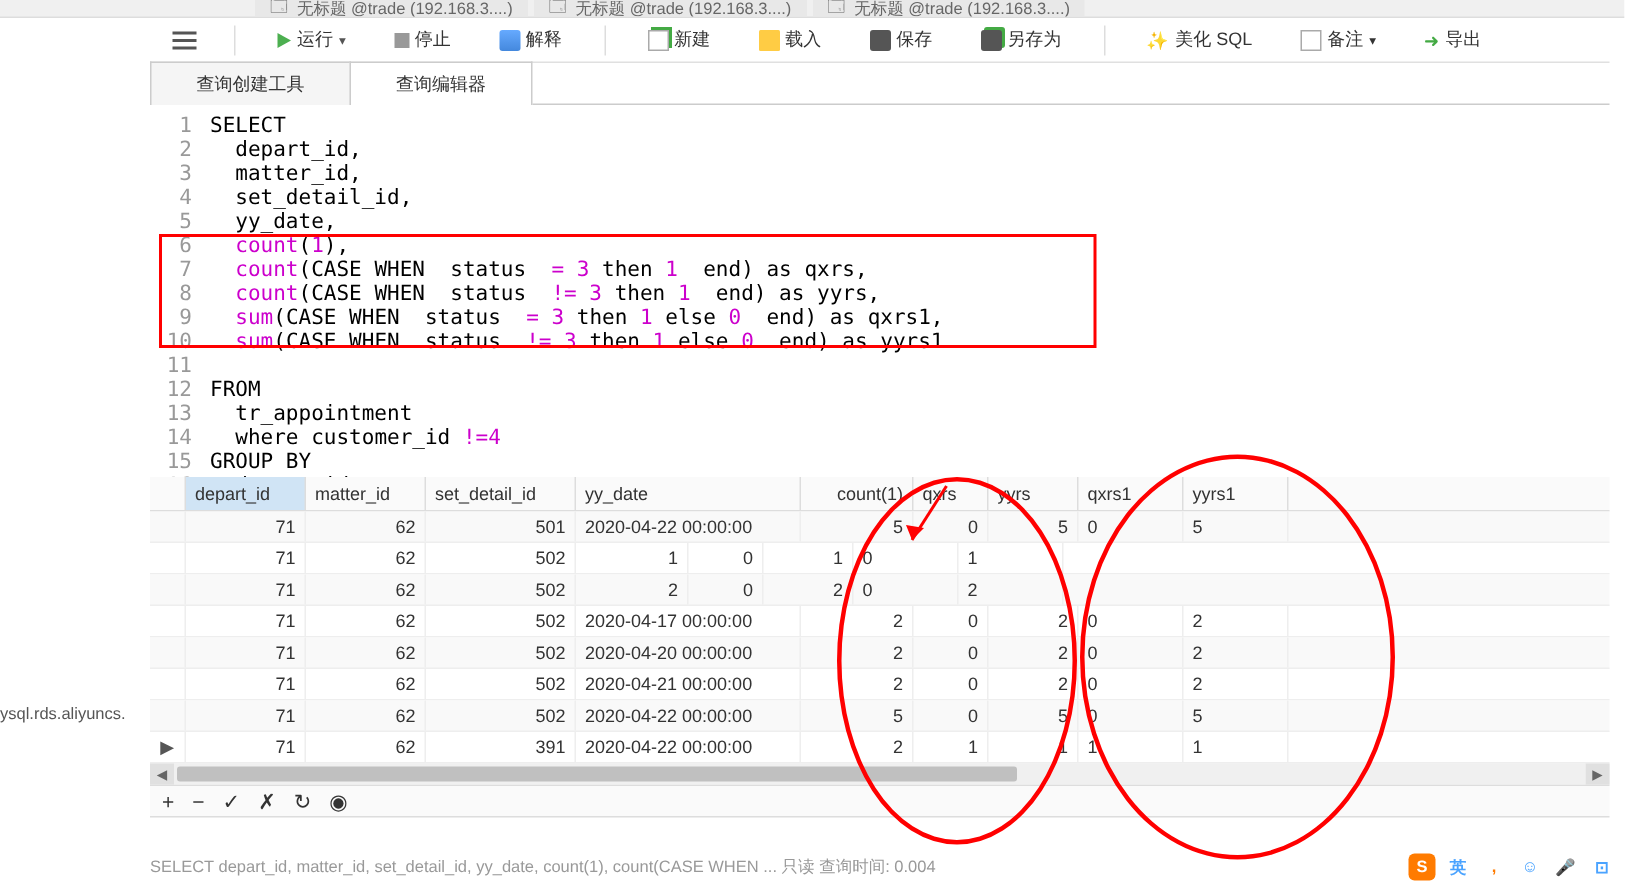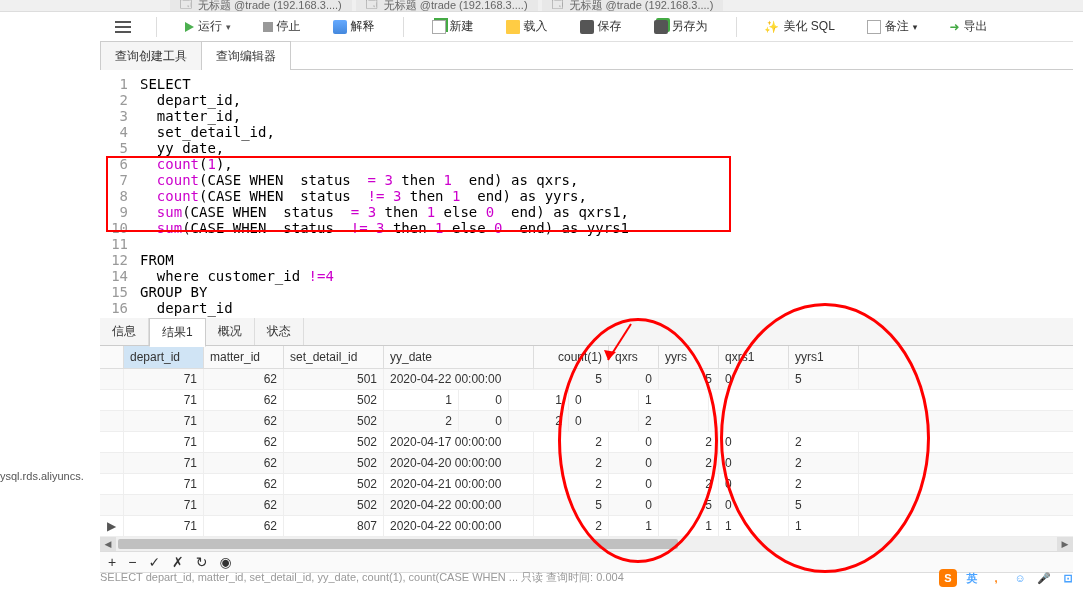--- a/index.html
+++ b/index.html
@@ -8,21 +8,21 @@
 .top-tab { display: flex; align-items: center; gap: 6px; padding: 0 10px; background: #e8e8e8; color: #666; font-size: 11px; }
 .toolbar { height: 30px; background: #fff; border-bottom: 1px solid #e0e0e0; display: flex; align-items: center; padding: 0 10px; gap: 16px; }
 .tb-btn { display: flex; align-items: center; gap: 4px; padding: 3px 8px; cursor: pointer; font-size: 12px; }
 .tb-sep { width: 1px; height: 20px; background: #ddd; margin: 0 4px; }
 .burger { display: flex; flex-direction: column; gap: 3px; padding: 5px; cursor: pointer; }
 .burger span { width: 16px; height: 2px; background: #555; }
 .play-icon { width: 0; height: 0; border-left: 9px solid #4CAF50; border-top: 5px solid transparent; border-bottom: 5px solid transparent; }
 .stop-icon { width: 10px; height: 10px; background: #999; }
 .icon-sq { width: 14px; height: 14px; display: inline-block; }
 .sub-tabs { height: 28px; border-bottom: 1px solid #ccc; display: flex; align-items: center; }
-.sub-tab { padding: 6px 14px; background: #f5f5f5; border: 1px solid #ccc; border-bottom: none; margin-right: -1px; cursor: pointer; }
+.sub-tab { padding: 6px 30px; background: #f5f5f5; border: 1px solid #ccc; border-bottom: none; margin-right: -1px; cursor: pointer; }
 .sub-tab.active { background: #fff; border-bottom: 1px solid #fff; position: relative; top: 1px; }
 .editor { background: #fff; padding: 6px 0; font-family: Consolas, monospace; font-size: 14px; line-height: 16px; overflow: hidden; height: 248px; position: relative; }
 .code-line { display: flex; }
 .gutter { width: 40px; text-align: right; padding-right: 12px; color: #999; user-select: none; }
 .code { white-space: pre; }
 .kw-blue { color: #000000; }
 .kw-pink { color: #cc00cc; }
 .kw-black { color: #000; }
 .highlight-box { position: absolute; border: 2px solid red; pointer-events: none; }
 .result-tabs { height: 28px; border-bottom: 1px solid #ccc; display: flex; align-items: center; background: #f5f5f5; }
@@ -182,39 +182,37 @@
       </div>
       <div class="code-line">
         <div class="gutter">11</div>
         <div class="code"><span class="kw-black"></span></div>
       </div>
       <div class="code-line">
         <div class="gutter">12</div>
         <div class="code"><span class="kw-blue">FROM</span></div>
       </div>
       <div class="code-line">
+        <div class="gutter">13</div>
+        <div class="code"><span class="kw-black">  tr_appointment</span></div>
+      </div>
+      <div class="code-line">
         <div class="gutter">14</div>
         <div class="code"><span class="kw-black">  </span><span class="kw-blue">where</span><span class="kw-black"> customer_id </span><span class="kw-pink">!=</span><span class="kw-pink">4</span></div>
       </div>
       <div class="code-line">
         <div class="gutter">15</div>
         <div class="code"><span class="kw-blue">GROUP BY</span></div>
       </div>
       <div class="code-line">
         <div class="gutter">16</div>
         <div class="code"><span class="kw-black">  depart_id</span></div>
       </div>
     </div>
 
-<div class="result-tabs">
-  <div class="result-tab">信息</div>
-  <div class="result-tab active">结果1</div>
-  <div class="result-tab">概况</div>
-  <div class="result-tab">状态</div>
-</div>
 
 <div class="grid">
   <div class="grid-header">
     <div class="cell row-sel"></div>
     <div class="cell c-depart hdr-depart" style="text-align:left;">depart_id</div>
     <div class="cell c-matter" style="text-align:left;">matter_id</div>
     <div class="cell c-set" style="text-align:left;">set_detail_id</div>
     <div class="cell c-date">yy_date</div>
     <div class="cell c-count" style="text-align:right;">count(1)</div>
     <div class="cell c-qxrs" style="text-align:left;">qxrs</div>
@@ -302,21 +300,21 @@
           <div class="cell c-count">5</div>
           <div class="cell c-qxrs">0</div>
           <div class="cell c-yyrs">5</div>
           <div class="cell c-qxrs1">0</div>
           <div class="cell c-yyrs1">5</div>
         </div>
         <div class="row">
           <div class="cell row-sel">▶</div>
           <div class="cell c-depart">71</div>
           <div class="cell c-matter">62</div>
-          <div class="cell c-set">807</div>
+          <div class="cell c-set">391</div>
           <div class="cell c-date">2020-04-22 00:00:00</div>
           <div class="cell c-count">2</div>
           <div class="cell c-qxrs">1</div>
           <div class="cell c-yyrs">1</div>
           <div class="cell c-qxrs1">1</div>
           <div class="cell c-yyrs1">1</div>
         </div>
       </div>
   <div class="scrollbar-h">
     <div class="scroll-btn">◀</div>

